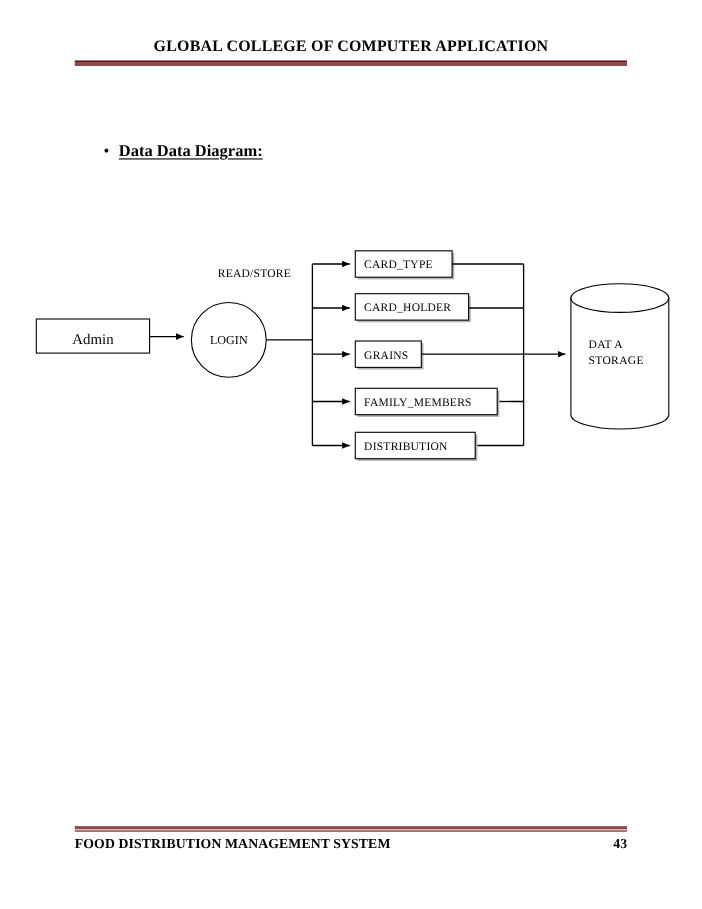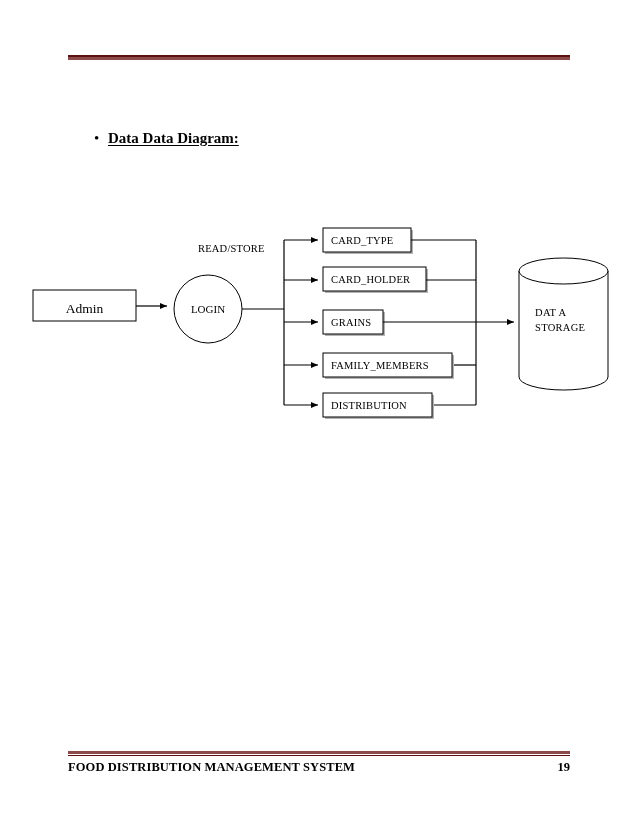--- a/index.html
+++ b/index.html
@@ -147,20 +147,23 @@
     font-size: 12.5px;
     font-weight: bold;
     font-family: "Liberation Serif", "DejaVu Serif", serif;
   }
 </style>
 </head>
 <body>
 
 <div class="page">
 
+  <div class="doc-header">
+    <div class="doc-header-title">GLOBAL COLLEGE OF COMPUTER APPLICATION</div>
+  </div>
   <div class="rule-top">
     <div class="rule-dark"></div>
     <div class="rule-light"></div>
   </div>
 
   <div class="bullet-row">
     <span class="bullet-dot">•</span>
     <span class="bullet-text">Data Data Diagram:</span>
   </div>
 
@@ -242,16 +245,16 @@
       </g>
     </svg>
   </div>
 
   <div class="rule-bottom">
     <div class="rule-light"></div>
     <div class="rule-dark"></div>
   </div>
   <div class="doc-footer">
     <span class="footer-title">FOOD DISTRIBUTION MANAGEMENT SYSTEM</span>
-    <span class="footer-page">19</span>
+    <span class="footer-page">43</span>
   </div>
 
 </div>
 
 </body></html>

